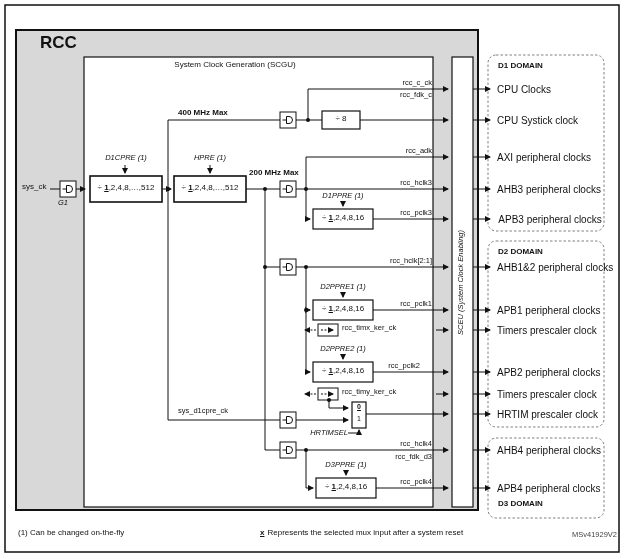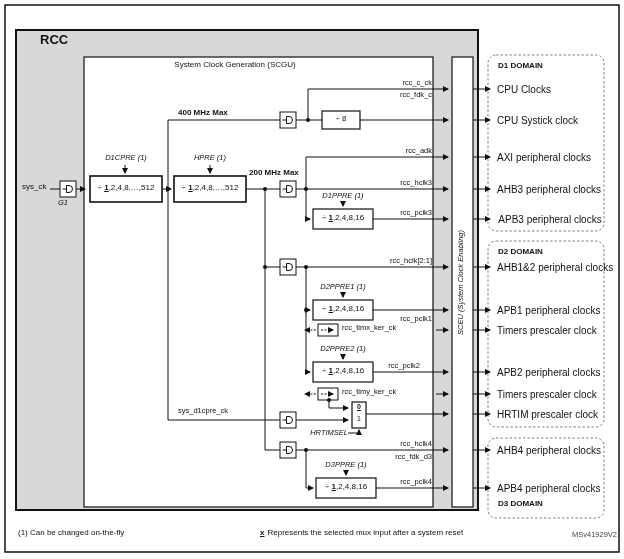--- a/index.html
+++ b/index.html
@@ -139,21 +139,21 @@
     <circle cx="265" cy="267" r="2"></circle>
     <circle cx="308" cy="120" r="2"></circle>
     <circle cx="306" cy="189" r="2"></circle>
     <circle cx="306" cy="267" r="2"></circle>
     <circle cx="306" cy="310" r="2"></circle>
     <circle cx="329" cy="400" r="2"></circle>
     <circle cx="306" cy="450" r="2"></circle>
   </g>
 </svg>
 
-<div class="t b" style="left:40px;top:33px;font-size:13px;">RCC</div>
+<div class="t b" style="left:40px;top:33px;font-size:17px;">RCC</div>
 <div class="t s8 ctr" style="left:104px;top:60px;width:262px;">System Clock Generation (SCGU)</div>
 <div class="t s it ctr rot" style="left:352px;top:277px;width:221px;height:11px;">SCEU (System Clock Enabling)</div>
 
 <div class="t s8" style="left:22px;top:182px;">sys_ck</div>
 <div class="t s it" style="left:58px;top:199px;">G1</div>
 
 <div class="t s8 b" style="left:178px;top:108px;">400 MHz Max</div>
 <div class="t s8 b" style="left:249px;top:168px;">200 MHz Max</div>
 
 <div class="t s it ctr" style="left:86px;top:154px;width:80px;">D1CPRE (1)</div>
@@ -174,21 +174,21 @@
 
 <div class="t muxn u" style="left:353px;top:403px;">0</div>
 <div class="t muxn" style="left:353px;top:415px;">1</div>
 
 <div class="t s rgt" style="left:307px;top:79px;width:125px;">rcc_c_ck</div>
 <div class="t s rgt" style="left:307px;top:91px;width:125px;">rcc_fdk_c</div>
 <div class="t s rgt" style="left:307px;top:147px;width:125px;">rcc_adk</div>
 <div class="t s rgt" style="left:307px;top:179px;width:125px;">rcc_hclk3</div>
 <div class="t s rgt" style="left:307px;top:209px;width:125px;">rcc_pclk3</div>
 <div class="t s rgt" style="left:307px;top:257px;width:125px;">rcc_hclk[2:1]</div>
-<div class="t s rgt" style="left:307px;top:300px;width:125px;margin-top:15px;">rcc_pclk1</div>
+<div class="t s rgt" style="left:307px;top:300px;width:125px;">rcc_pclk1</div>
 <div class="t s" style="left:342px;top:324px;width:96px;">rcc_timx_ker_ck</div>
 <div class="t s rgt" style="left:307px;top:362px;width:113px;">rcc_pclk2</div>
 <div class="t s" style="left:342px;top:388px;width:96px;">rcc_timy_ker_ck</div>
 <div class="t s" style="left:178px;top:407px;">sys_d1cpre_ck</div>
 <div class="t s rgt" style="left:307px;top:440px;width:125px;">rcc_hclk4</div>
 <div class="t s rgt" style="left:307px;top:453px;width:125px;">rcc_fdk_d3</div>
 <div class="t s rgt" style="left:307px;top:478px;width:125px;">rcc_pclk4</div>
 
 <div class="t s8 b" style="left:498px;top:61px;">D1 DOMAIN</div>
 <div class="t domitem" style="left:497px;top:84px;width:106px;">CPU Clocks</div>

